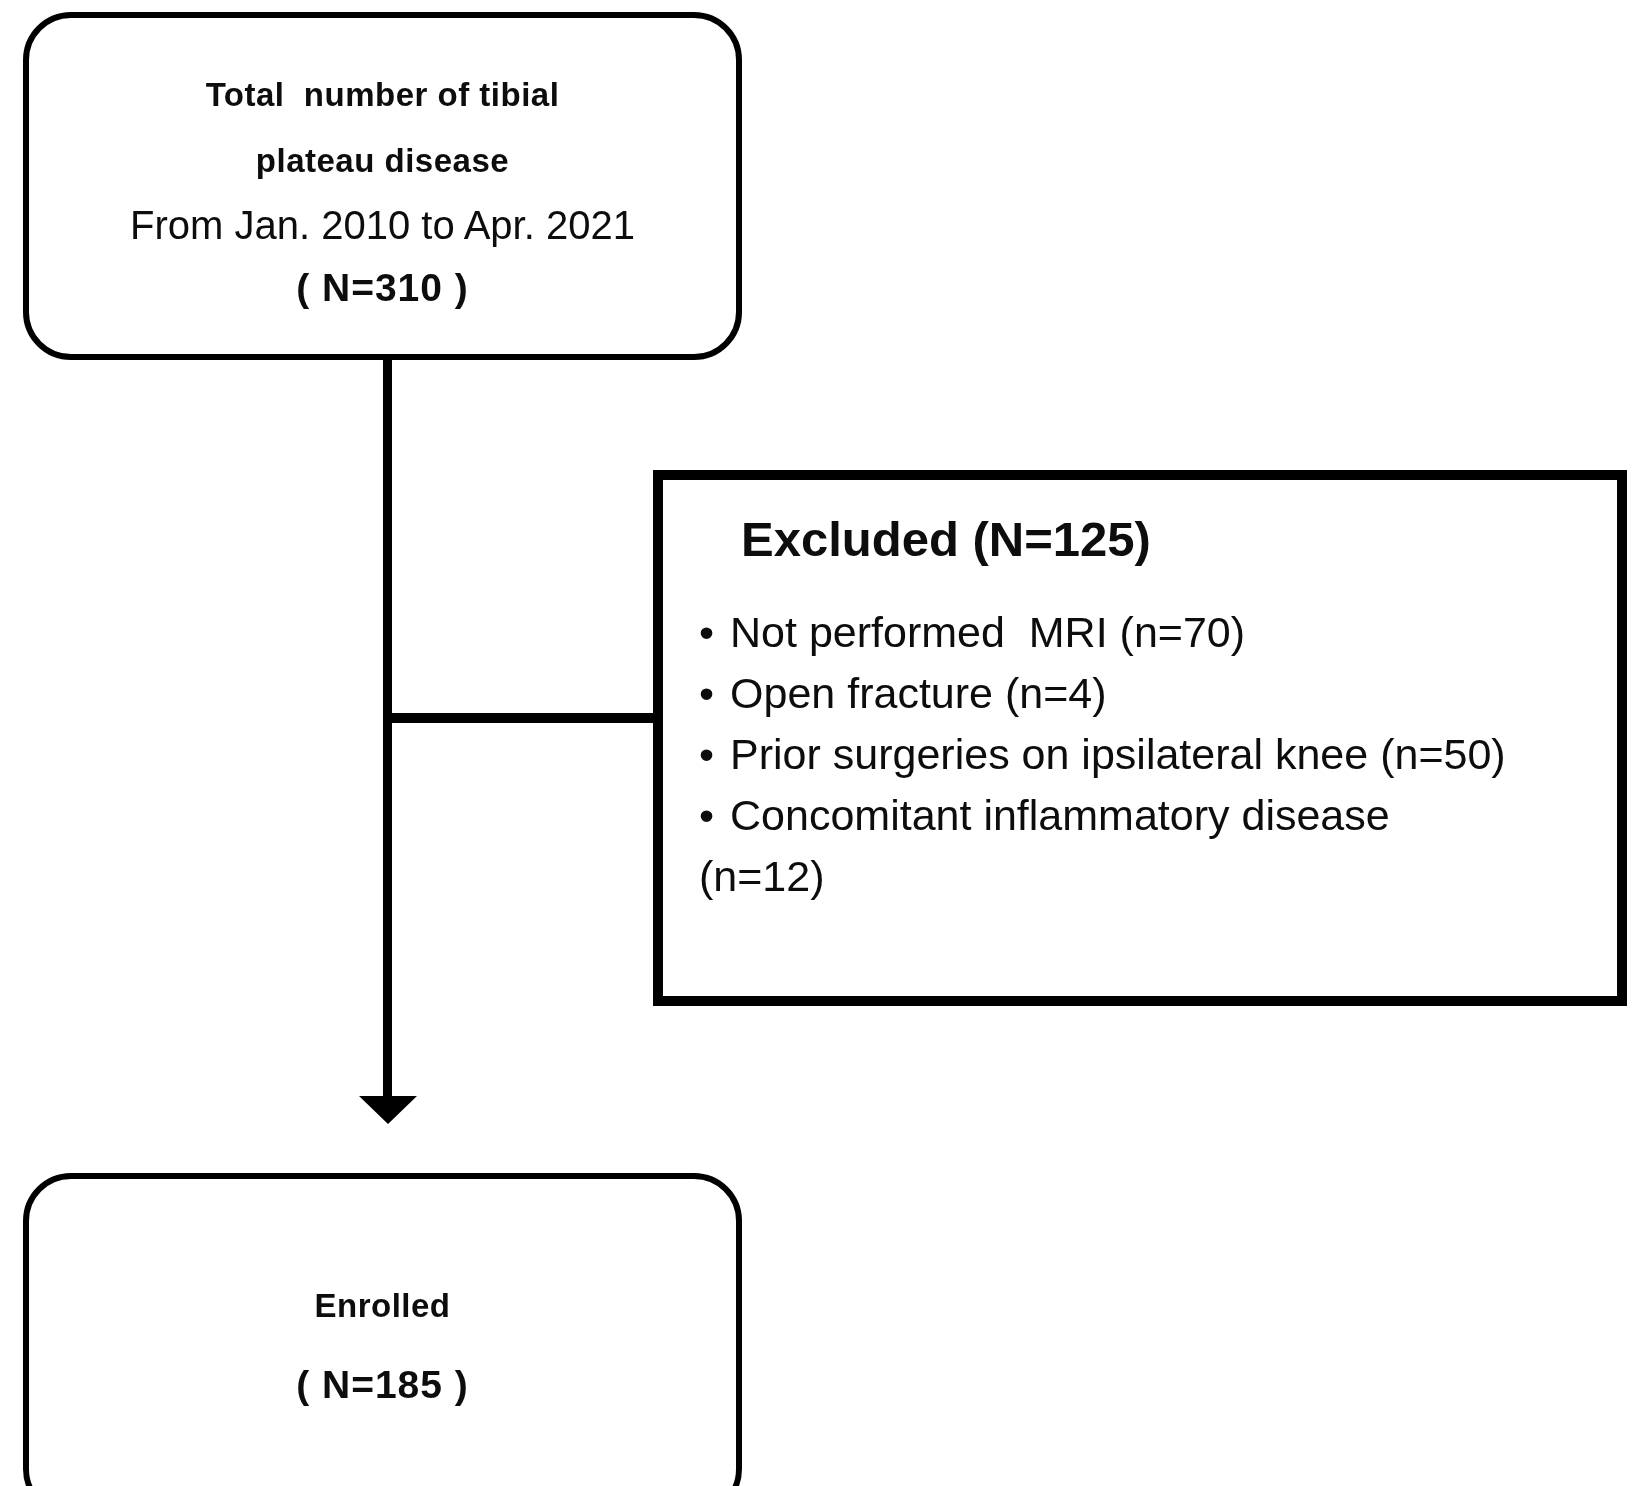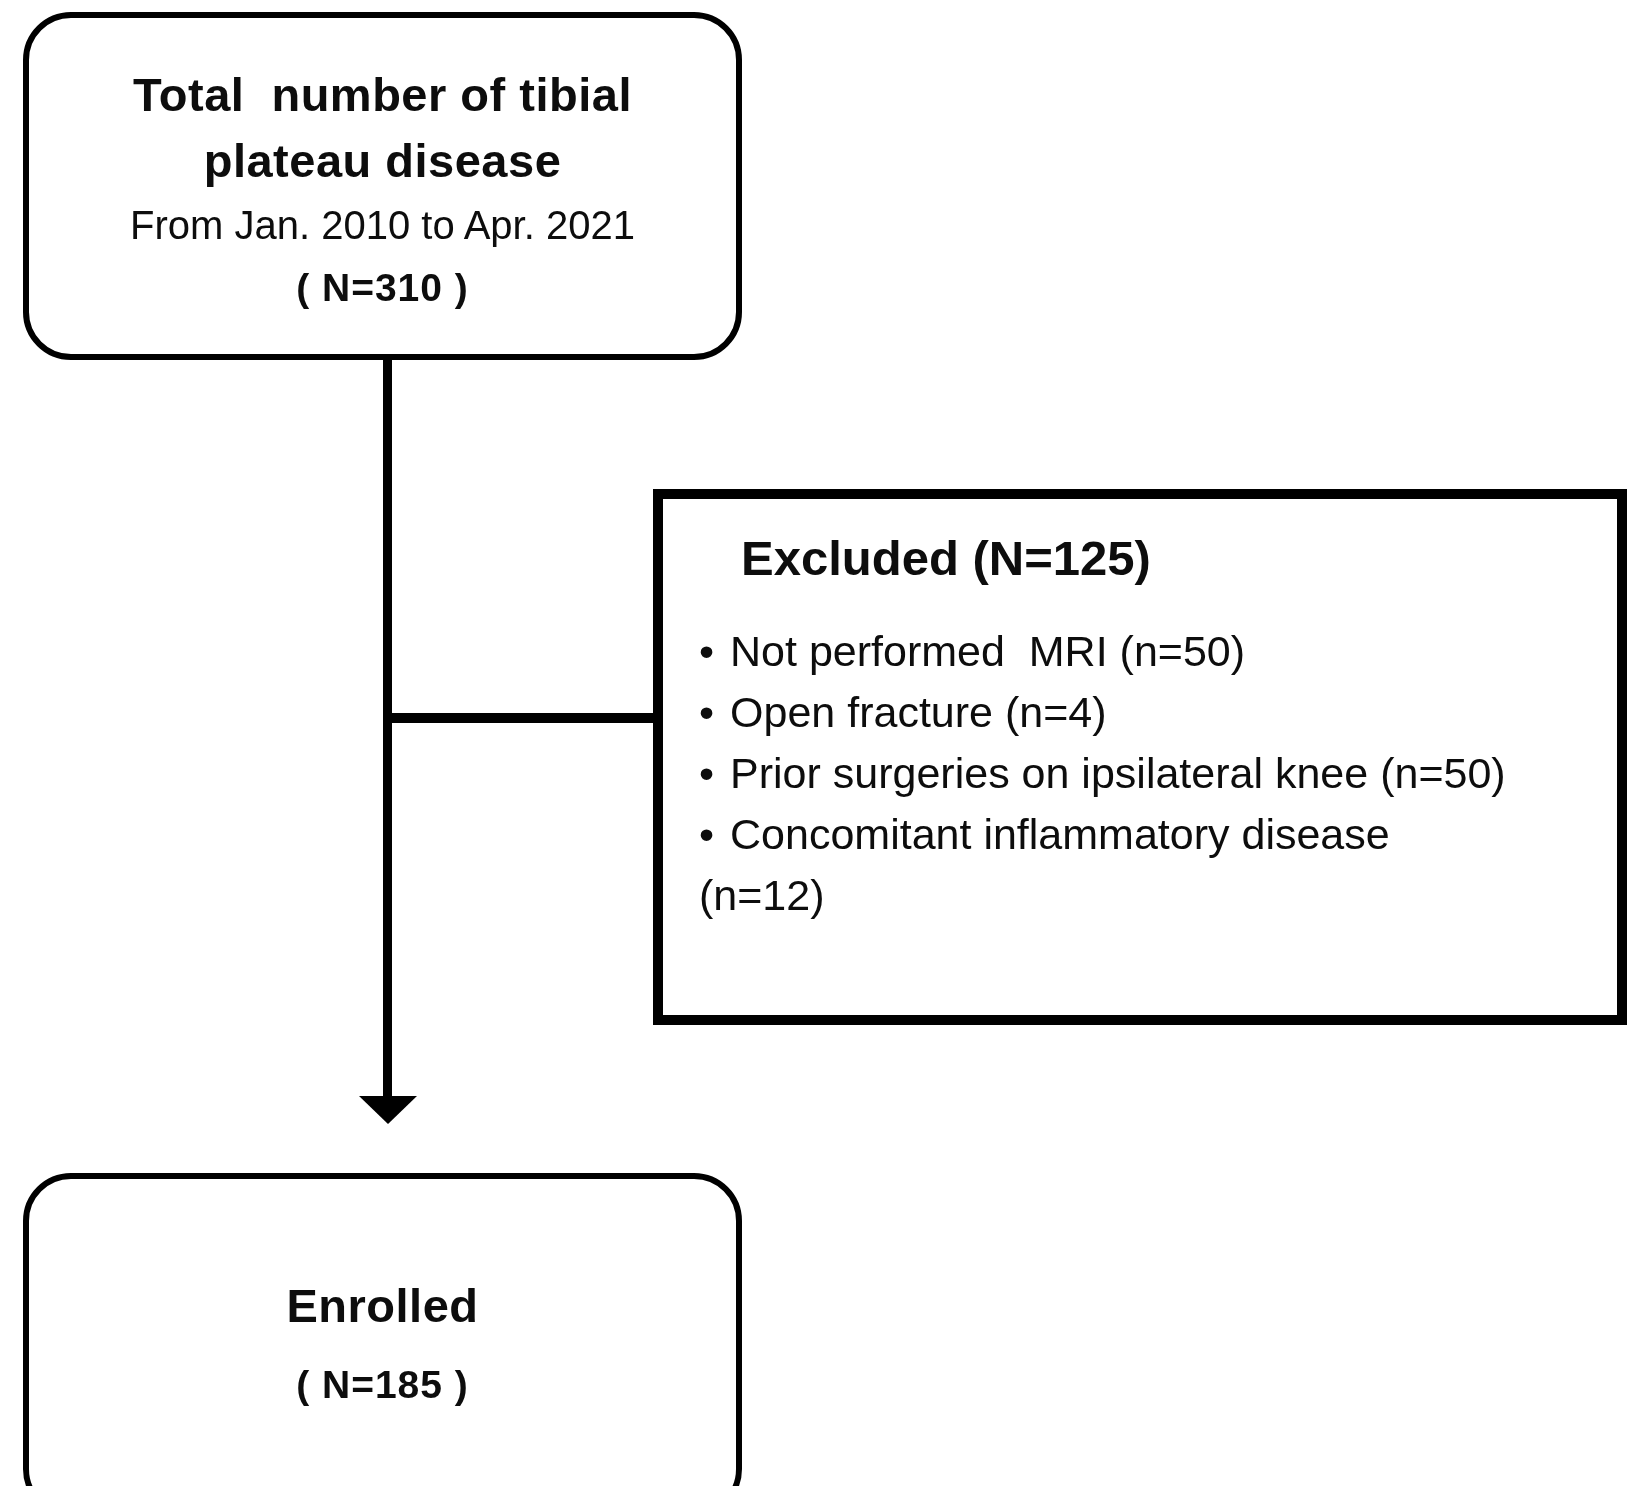--- a/index.html
+++ b/index.html
@@ -25,23 +25,22 @@
     align-items: center;
     justify-content: center;
     text-align: center;
   }
   .box-total    { left: 23px;  top: 12px;   width: 719px; height: 348px; padding-top: 10px; }
   .box-enrolled { left: 23px;  top: 1173px; width: 719px; height: 344px; }
   .box-excluded {
     left: 653px; top: 470px; width: 974px; height: 536px;
     border: 10px solid #000000;
     padding: 26px 24px 0 36px;
-    margin-top: 19px;
   }
-  .t-bold-lg  { font-weight: bold; font-size: 47px; line-height: 66px; white-space: pre-wrap; letter-spacing: 0.5px; }
+  .t-bold-lg  { font-weight: bold; font-size: 33px; line-height: 66px; white-space: pre-wrap; letter-spacing: 0.5px; }
   .t-reg      { font-weight: normal; font-size: 40px; line-height: 62px; white-space: pre-wrap; }
   .t-bold-md  { font-weight: bold; font-size: 39px; line-height: 64px; white-space: pre-wrap; letter-spacing: 1px; }
   .excl-title {
     font-weight: bold;
     font-size: 49px;
     line-height: 62px;
     margin: 2px 0 32px 42px;
     white-space: pre-wrap;
   }
   .bullet-item {
@@ -73,21 +72,21 @@
 
   <div class="node rounded box-total">
     <div class="t-bold-lg">Total  number of tibial</div>
     <div class="t-bold-lg">plateau disease</div>
     <div class="t-reg">From Jan. 2010 to Apr. 2021</div>
     <div class="t-bold-md">( N=310 )</div>
   </div>
 
   <div class="node box-excluded">
     <div class="excl-title">Excluded (N=125)</div>
-    <div class="bullet-item"><span class="bullet-glyph">•</span><span>Not performed  MRI (n=50)</span></div>
+    <div class="bullet-item"><span class="bullet-glyph">•</span><span>Not performed  MRI (n=70)</span></div>
     <div class="bullet-item"><span class="bullet-glyph">•</span><span>Open fracture (n=4)</span></div>
     <div class="bullet-item"><span class="bullet-glyph">•</span><span>Prior surgeries on ipsilateral knee (n=50)</span></div>
     <div class="bullet-item"><span class="bullet-glyph">•</span><span>Concomitant inflammatory disease
 (n=12)</span></div>
   </div>
 
   <div class="node rounded box-enrolled">
     <div class="t-bold-lg">Enrolled</div>
     <div class="enrolled-gap"></div>
     <div class="t-bold-md">( N=185 )</div>

